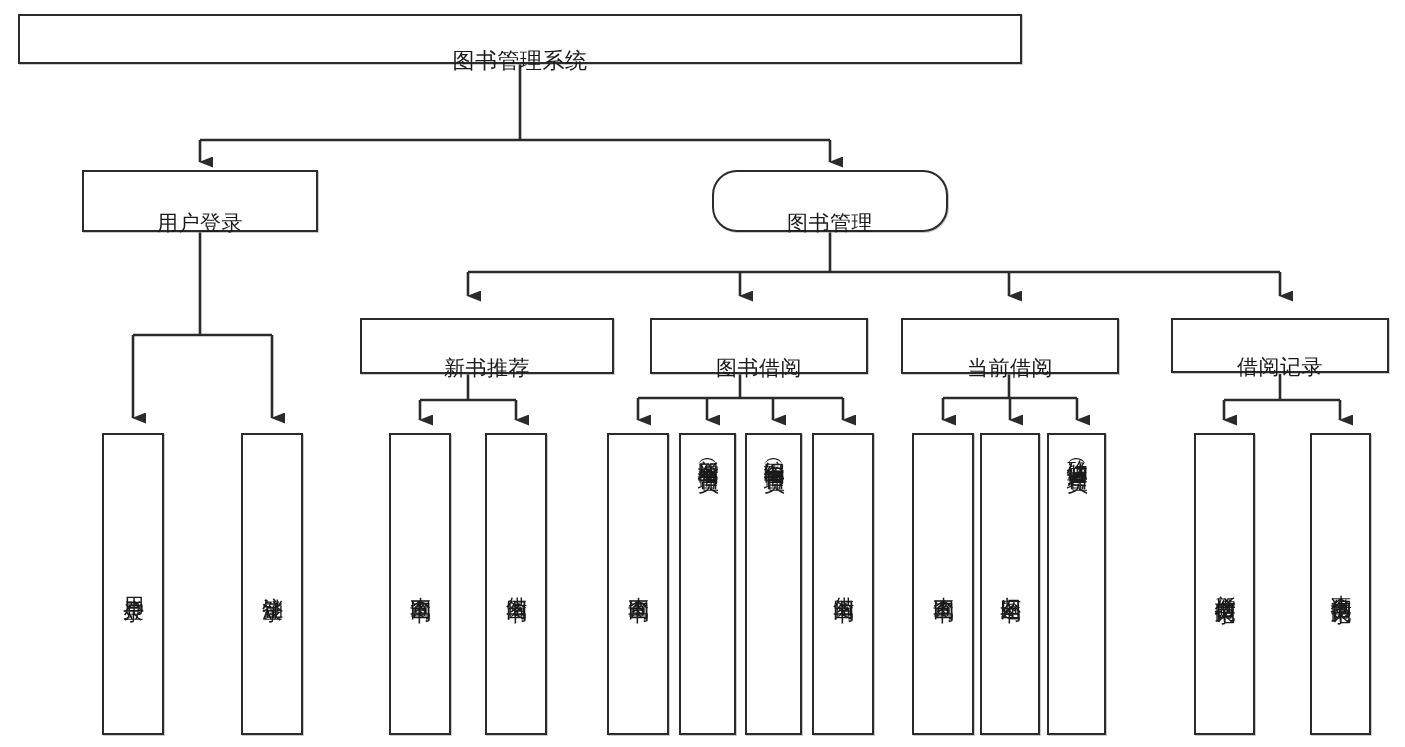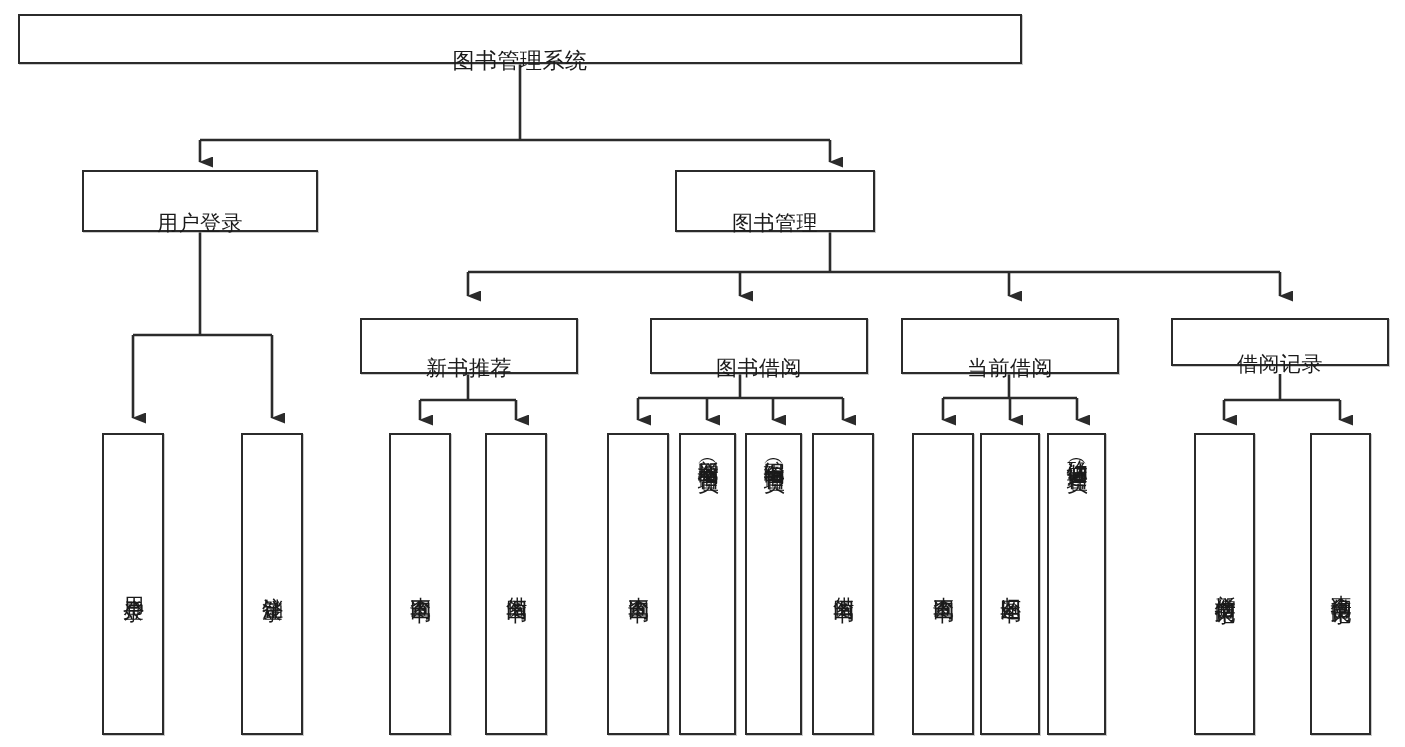--- a/index.html
+++ b/index.html
@@ -134,34 +134,34 @@
     </g>
   </svg>
 
   <div class="node horizontal root" style="left:18px; top:14px; width:1004px; height:50px;">
     <span class="label">图书管理系统</span>
   </div>
 
   <div class="node horizontal" style="left:82px; top:170px; width:236px; height:62px;">
     <span class="label">用户登录</span>
   </div>
-  <div class="node horizontal" style="left:675px; top:170px; width:200px; height:62px;">
+  <div class="node horizontal" style="left:712px; top:170px; width:236px; height:62px;border-radius:25px;">
     <span class="label">图书管理</span>
   </div>
 
-  <div class="node horizontal" style="left:360px; top:318px; width:218px; height:56px;">
+  <div class="node horizontal" style="left:360px; top:318px; width:254px; height:56px;">
     <span class="label">新书推荐</span>
   </div>
   <div class="node horizontal" style="left:650px; top:318px; width:218px; height:56px;">
     <span class="label">图书借阅</span>
   </div>
   <div class="node horizontal" style="left:901px; top:318px; width:218px; height:56px;">
     <span class="label">当前借阅</span>
   </div>
-  <div class="node horizontal" style="left:1171px; top:318px; width:218px; height:48px;">
+  <div class="node horizontal" style="left:1171px; top:318px; width:218px; height:55px;">
     <span class="label">借阅记录</span>
   </div>
 
   <div class="node vertical tall-center" style="left:102px; top:433px; width:62px; height:302px;">
     <span class="label">用户登录</span>
   </div>
   <div class="node vertical tall-center" style="left:241px; top:433px; width:62px; height:302px;">
     <span class="label">注销登录</span>
   </div>
 

